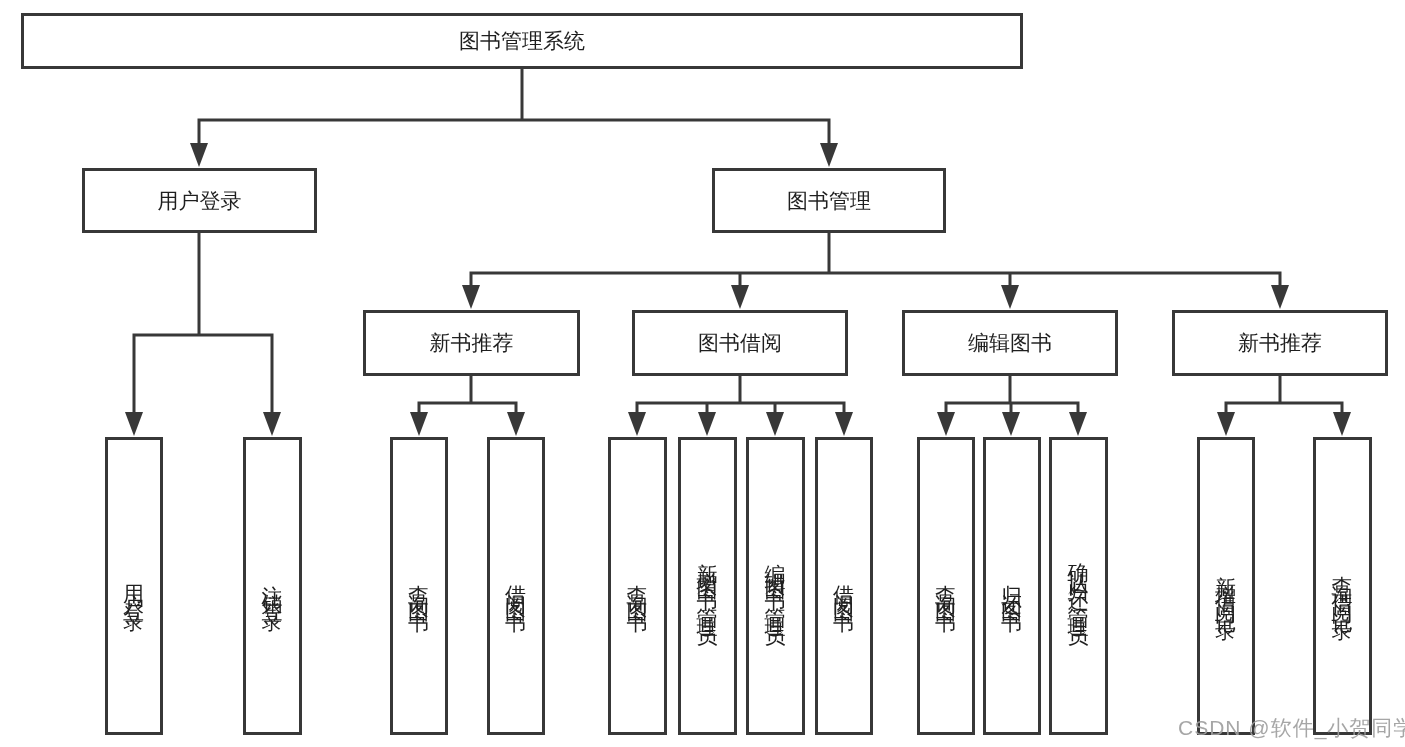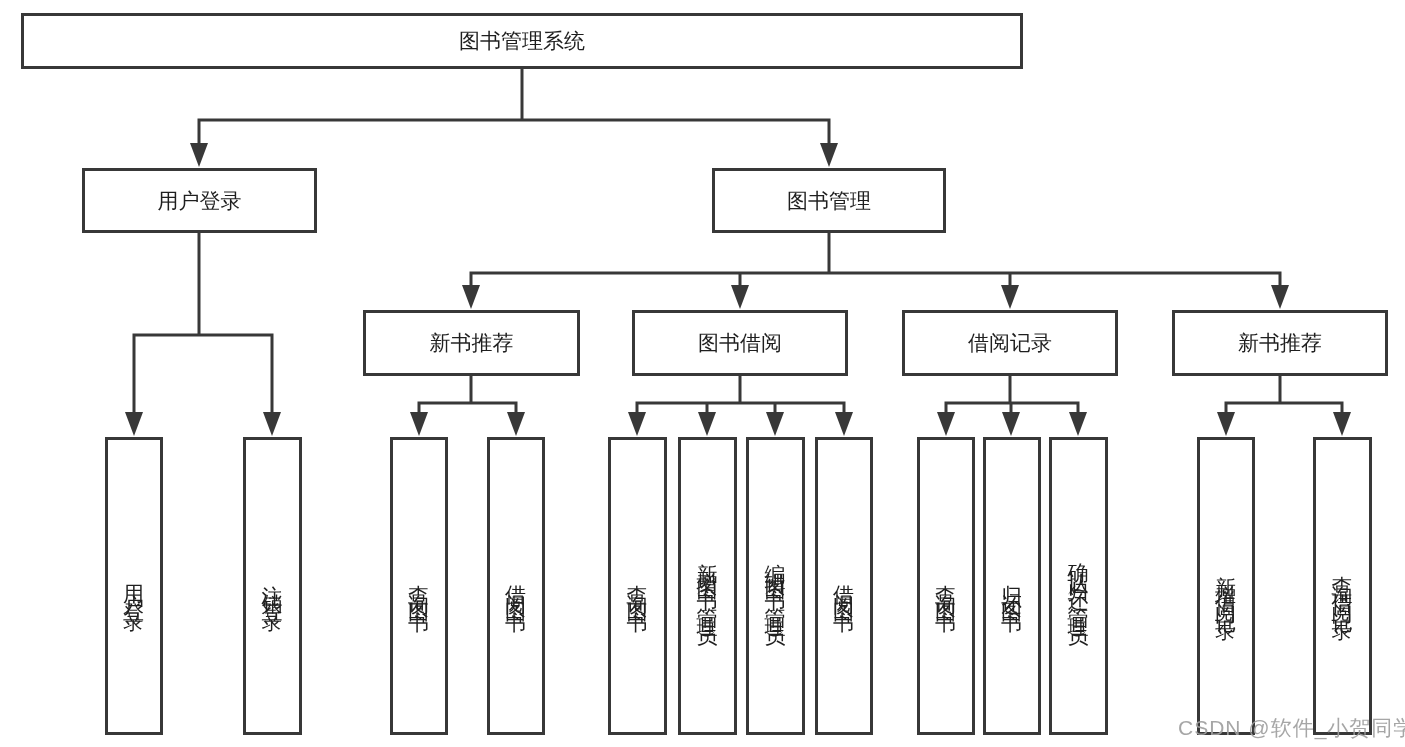--- a/index.html
+++ b/index.html
@@ -97,21 +97,21 @@
     <span class="lbl">图书管理</span>
   </div>
 
   <div class="node" style="left:363px;top:310px;width:217px;height:66px">
     <span class="lbl">新书推荐</span>
   </div>
   <div class="node" style="left:632px;top:310px;width:216px;height:66px">
     <span class="lbl">图书借阅</span>
   </div>
   <div class="node" style="left:902px;top:310px;width:216px;height:66px">
-    <span class="lbl">借阅记录</span>
+    <span class="lbl">编辑图书</span>
   </div>
   <div class="node" style="left:1172px;top:310px;width:216px;height:66px">
     <span class="lbl">新书推荐</span>
   </div>
 
   <div class="node v" style="left:105px;top:437px;width:58px;height:298px">
     <span class="lbl">用户登录</span>
   </div>
   <div class="node v" style="left:243px;top:437px;width:59px;height:298px">
     <span class="lbl">注销登录</span>

